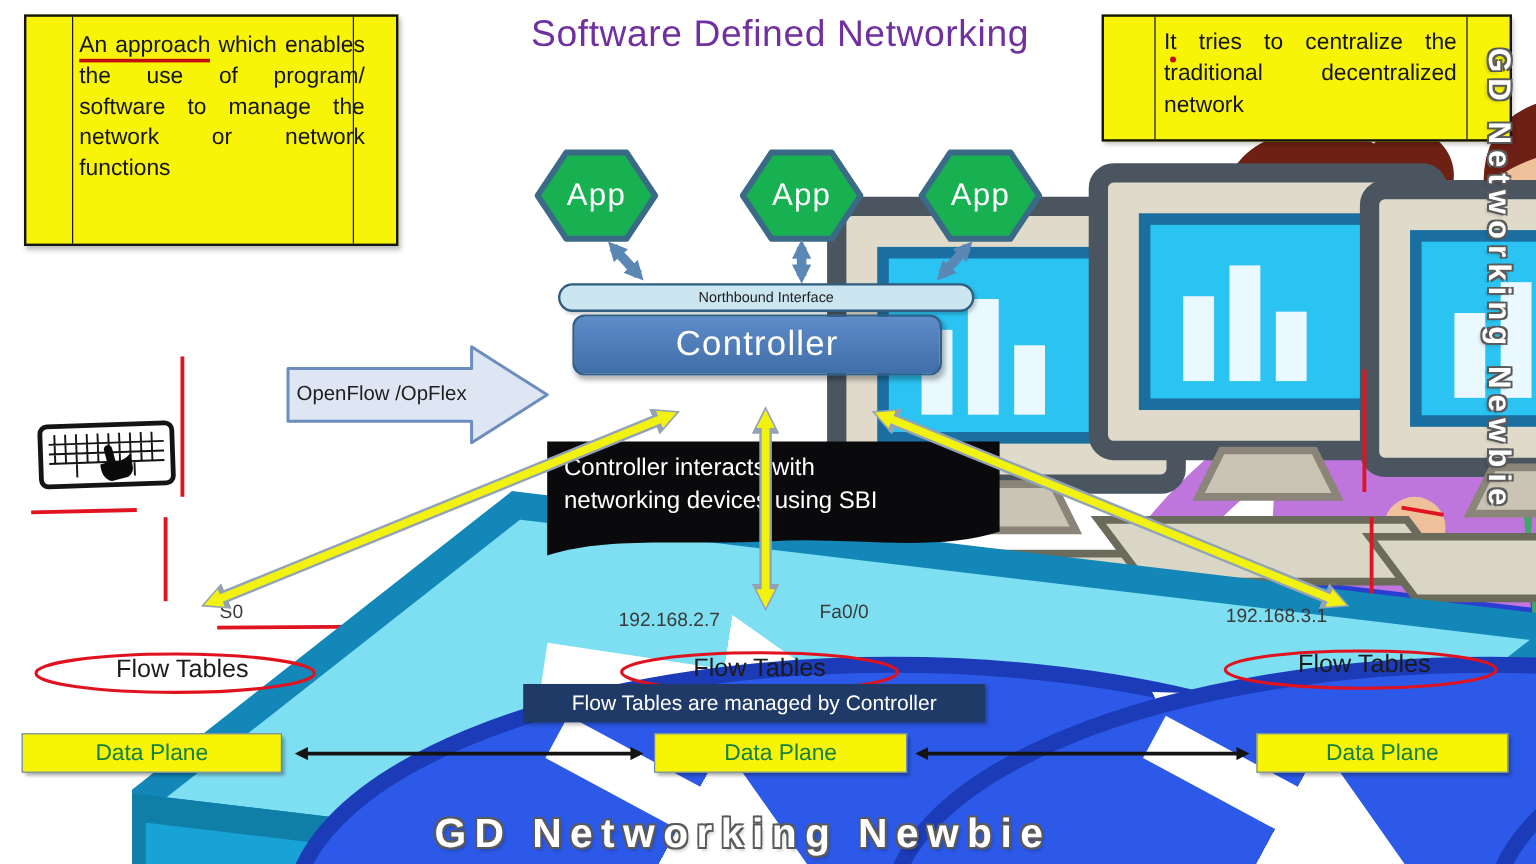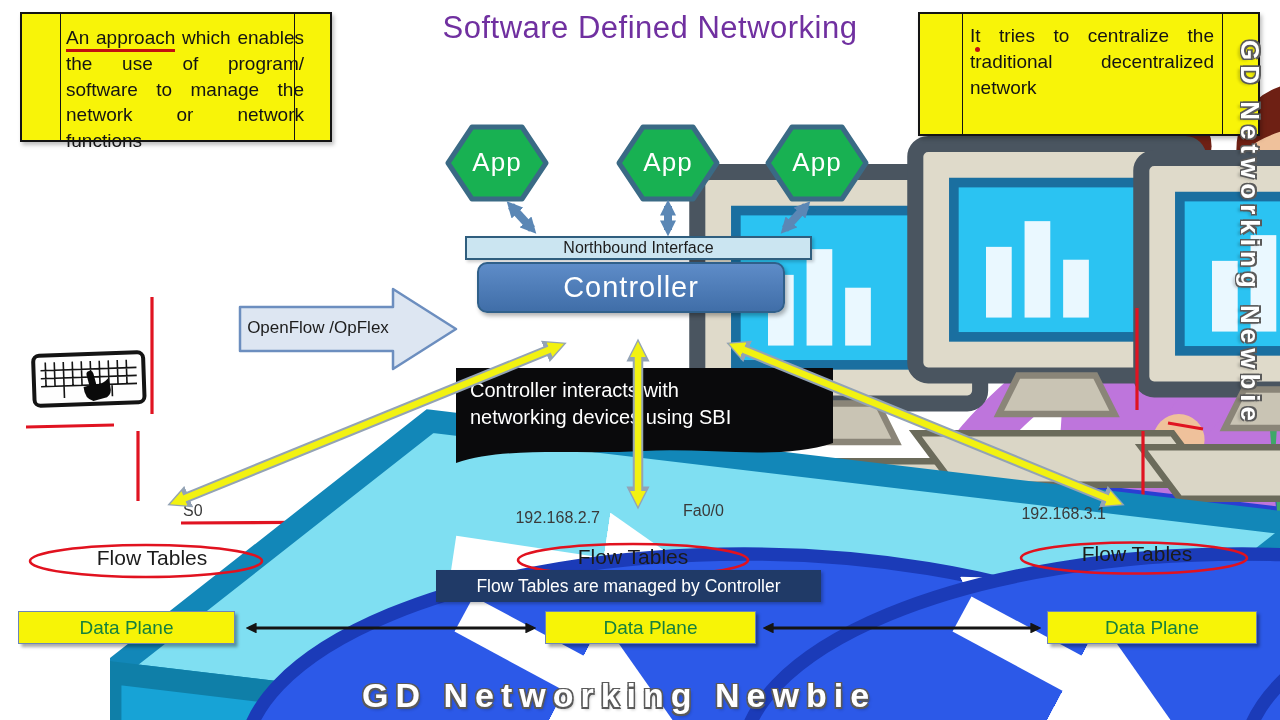--- a/index.html
+++ b/index.html
@@ -4,27 +4,27 @@
 <style>
 *{margin:0;padding:0;box-sizing:border-box}
 body{background:#ddd;font-family:"Liberation Sans",sans-serif}
 .stage{position:relative;width:1280px;height:720px;background:#fff;overflow:hidden;font-family:"Liberation Sans",sans-serif}
 .layer{position:absolute;left:0;top:0;width:1280px;height:720px;pointer-events:none}
 .base{z-index:1}.txt{z-index:2}.topl{z-index:3}
 .abs{position:absolute}
 .title{left:390px;top:10px;width:520px;text-align:center;font-size:31px;color:#7030A0;letter-spacing:.5px}
 .note{background:#F8F408;border:2.2px solid #141414;color:#141414;font-size:19px;line-height:1.36;text-align:justify;box-shadow:2px 3px 4px rgba(0,0,0,.25)}
 .vline{position:absolute;top:0;bottom:0;width:0;border-left:1.6px solid #141414}
-.note-left{left:20px;top:12px;width:312px;height:130px;padding:11px 26px 0 44px}
+.note-left{left:20px;top:12px;width:312px;height:193px;padding:11px 26px 0 44px}
 .note-left .v1{left:38px}.note-left .v2{left:272px}
-.note-right{left:918px;top:12px;width:342px;height:124px;padding:9px 44px 0 50px}
+.note-right{left:918px;top:12px;width:342px;height:106px;padding:9px 44px 0 50px}
 .note-right .v1{left:42px}.note-right .v2{left:302px}
 .ul-red{border-bottom:3.5px solid #C21010;padding-bottom:1px}
 .red-dot{position:absolute;left:55px;top:33px;width:5px;height:5px;border-radius:50%;background:#C21010}
-.bar{display:flex;align-items:center;justify-content:center;border:2.5px solid #2F5E7E;border-radius:0;color:#1d1d1d;font-size:16px;box-shadow:2px 2px 3px rgba(0,0,0,.2)}
+.bar{display:flex;align-items:center;justify-content:center;border:2.5px solid #2F5E7E;border-radius:12px;color:#1d1d1d;font-size:12px;box-shadow:2px 2px 3px rgba(0,0,0,.2)}
 .nbi{left:465px;top:236px;width:347px;height:24px;background:#CBE5F1}
 .sbi{left:462px;top:315px;width:349px;height:24px;background:#D9E5C2}
 .controller{left:477px;top:262px;width:308px;height:51px;background:linear-gradient(#5E8CC8,#406EA8);border:2.5px solid #30608A;border-radius:10px;display:flex;align-items:center;justify-content:center;color:#fff;font-size:29px;letter-spacing:1px;box-shadow:2px 3px 4px rgba(0,0,0,.3)}
 .openflow{left:243px;top:318px;width:150px;text-align:center;font-size:17px;color:#1d1d1d}
 .callout-text{left:470px;top:377px;width:310px;font-size:20px;color:#fff;line-height:1.33}
 .iface{font-size:16px;color:#3a3a3a}
 .s0{left:183px;top:502px}
 .ip2{left:505px;top:509px;width:95px;text-align:right}
 .fa00{left:683px;top:502px}
 .ip3{left:1011px;top:505px;width:95px;text-align:right}

